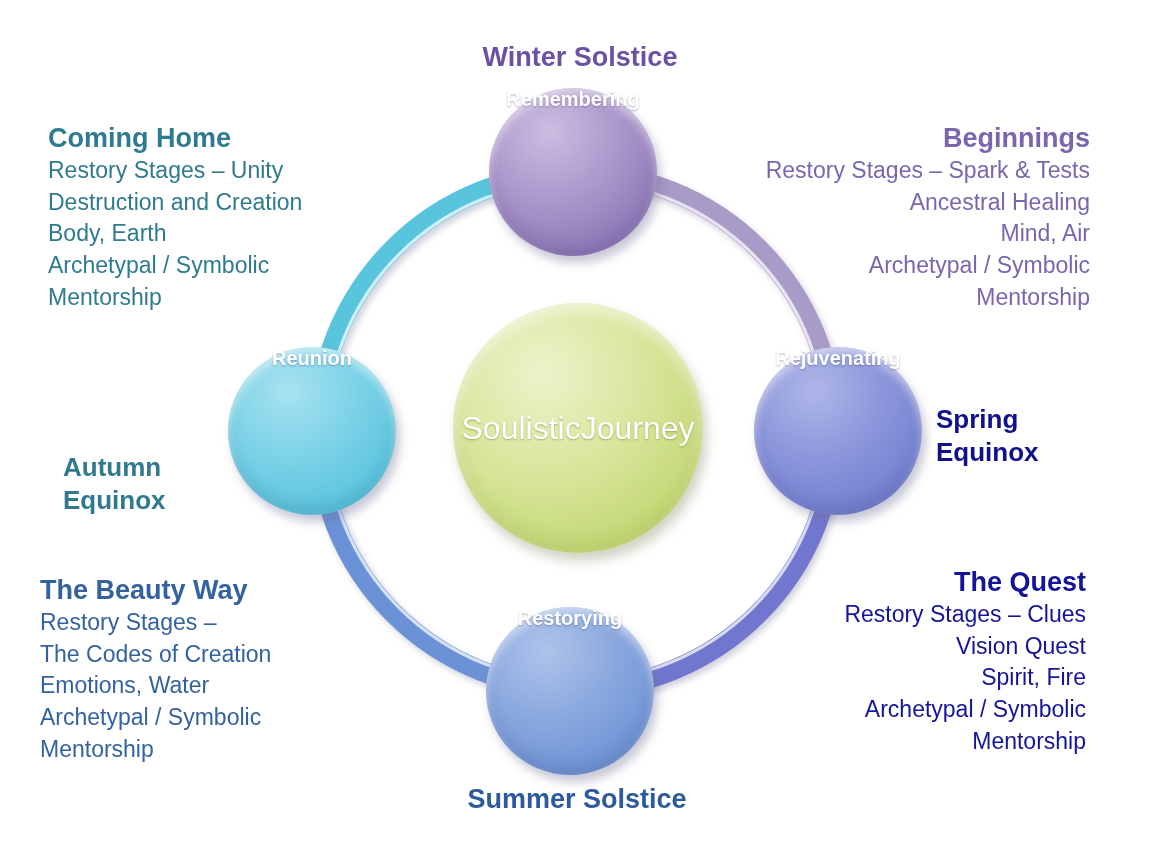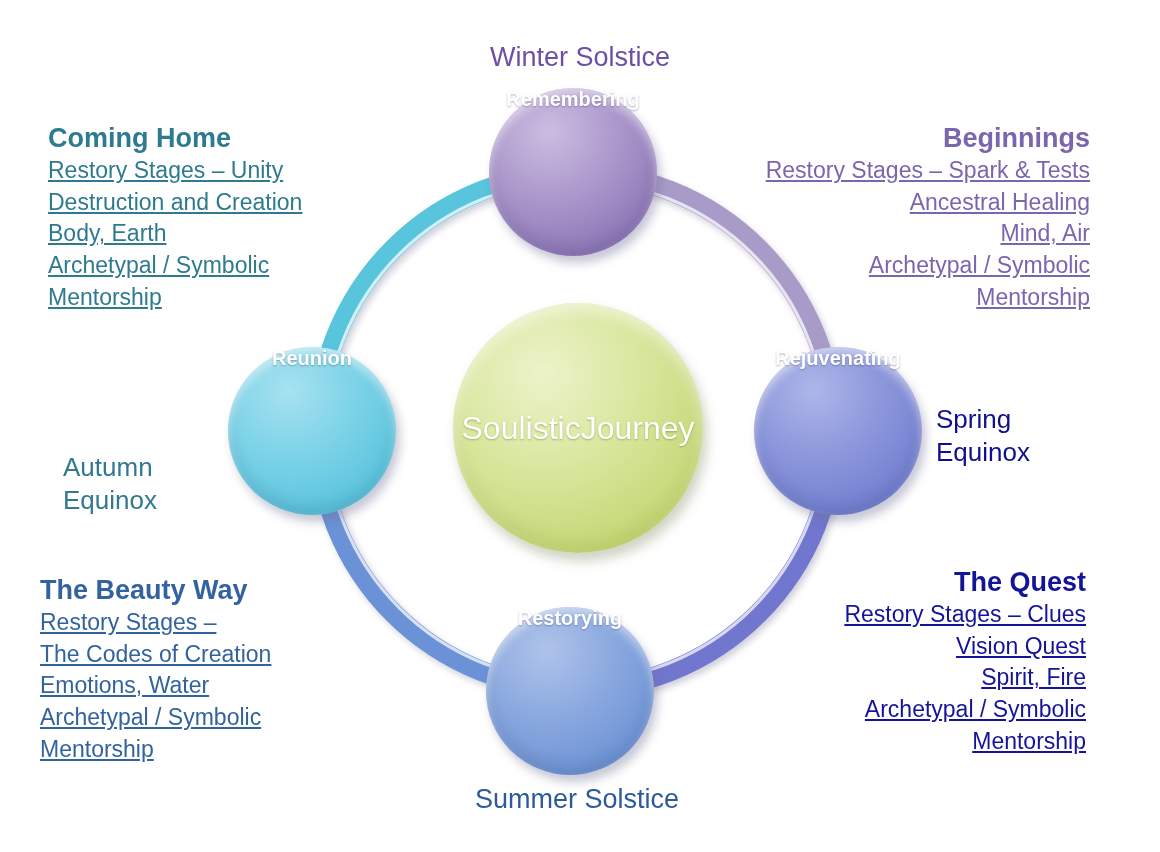--- a/index.html
+++ b/index.html
@@ -54,30 +54,30 @@
                 inset 0 8px 14px rgba(255,255,255,0.55),
                 inset 0 -10px 16px rgba(90,110,30,0.10);
     display: flex; flex-direction: row; align-items: center; justify-content: center;
     color: #ffffff;
     font-size: 32px; font-weight: 400;
     line-height: 60px;
     text-shadow: 0 1px 2px rgba(110,130,50,0.55);
   }
 
   
-  .season { position: absolute; font-weight: normal; }
+  .season { position: absolute; font-weight: bold; }
   .season-winter { left: 405px; top: 42px;  width: 350px; text-align: center; font-size: 27px; color: var(--winter-label); }
   .season-summer { left: 402px; top: 784px; width: 350px; text-align: center; font-size: 27px; color: var(--summer-label); }
   .season-autumn { left:  63px; top: 403px; width: 205px; text-align: left; font-size: 26px; line-height: 33px; color: var(--autumn-label); margin-top: 48px; }
   .season-spring { left: 936px; top: 403px; width: 205px; text-align: left;   font-size: 26px; line-height: 33px; color: var(--spring-label); }
 
   
   .block { position: absolute; }
   .block h2 { margin: 0; font-size: 27px; line-height: 33px; font-weight: bold; }
-  .block p  { margin: 0; font-size: 23px; line-height: 31.7px; white-space: nowrap; text-decoration: underline; }
+  .block p  { margin: 0; font-size: 23px; line-height: 31.7px; white-space: nowrap; }
   .block-tl { left: 48px;  top: 122px; width: 320px; text-align: left;  color: var(--coming-home); }
   .block-tr { right: 70px; top: 122px; width: 390px; text-align: right; color: var(--beginnings); }
   .block-bl { left: 40px;  top: 574px; width: 320px; text-align: left;  color: var(--beauty-way); }
   .block-br { right: 74px; top: 566px; width: 340px; text-align: right; color: var(--quest); }
 </style>
 </head>
 <body>
 
 <div class="canvas">
 

